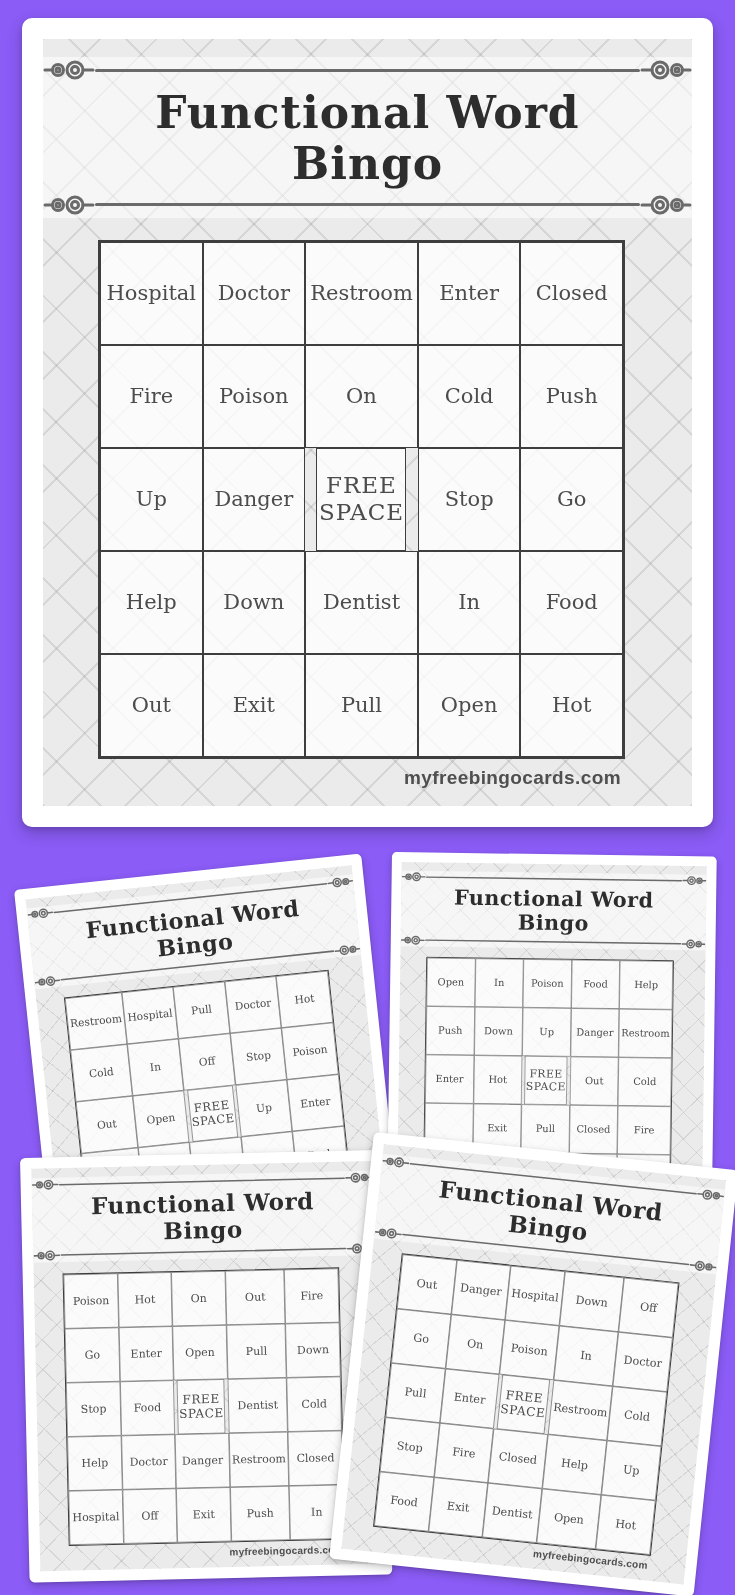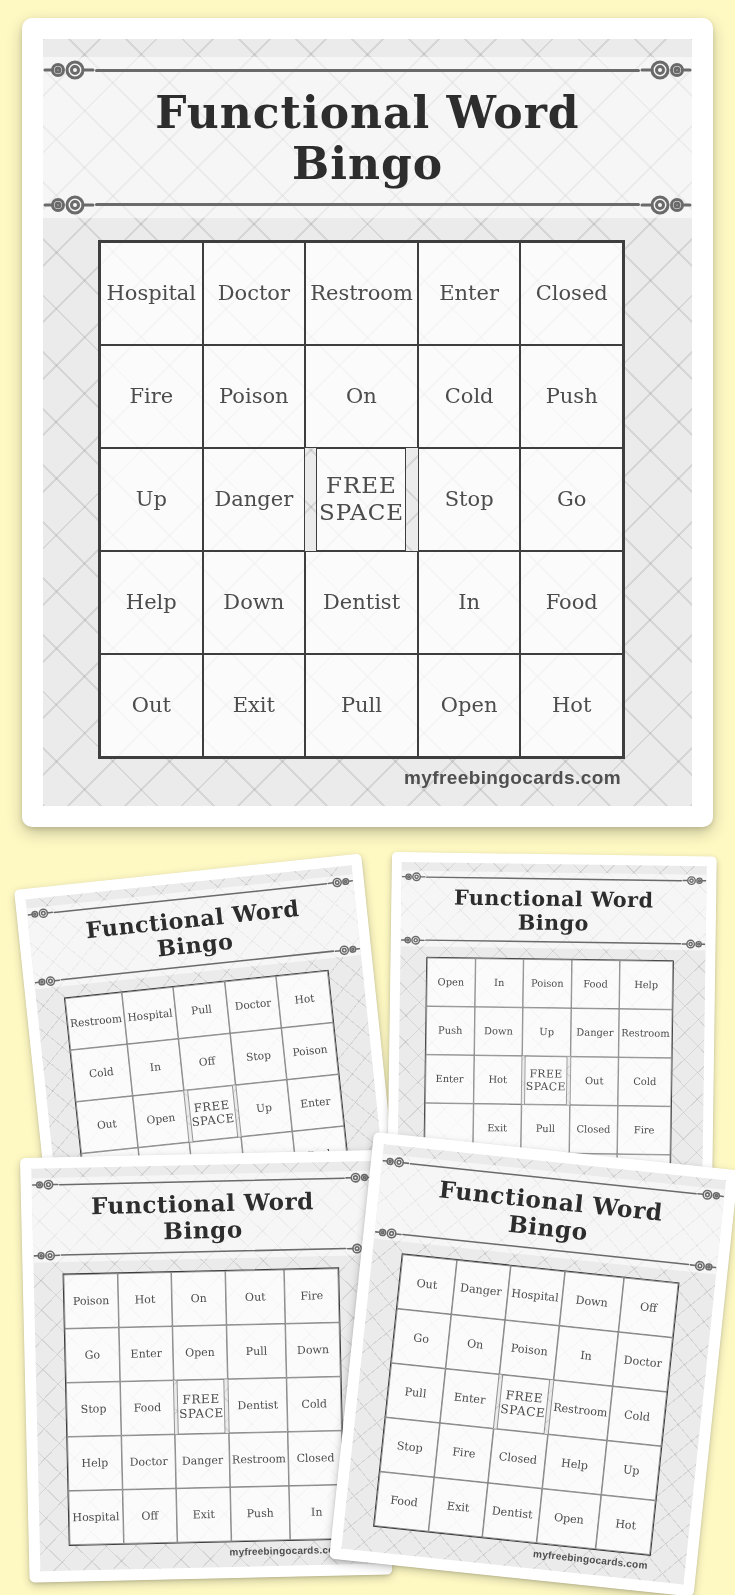--- a/index.html
+++ b/index.html
@@ -1,16 +1,16 @@
 <!DOCTYPE html>
 <html><head>
 <meta charset="utf-8">
 <style>
   html,body{margin:0;padding:0;background:#f3f3f4;}
-  .page{position:relative;width:735px;height:1595px;margin:0 auto;background:#fef9c3;overflow:hidden;
+  .page{position:relative;width:735px;height:1595px;margin:0 auto;background:#8b5cf6;overflow:hidden;
         font-family:"DejaVu Serif", serif;}
   
   .sheet{position:absolute;width:691px;height:809px;background:#ffffff;border-radius:10px;
          box-shadow:0 6px 16px rgba(0,0,0,0.22), 0 2px 5px rgba(0,0,0,0.12);
          transform-origin:top left;}
   .pos-main{left:22px;top:18px;z-index:0;}
   .pos-a{left:14px;top:890px;transform:rotate(-6deg) scale(0.505);z-index:1;}
   .pos-b{left:392px;top:852px;transform:rotate(0.8deg) scale(0.47);z-index:2;}
   .pos-c{left:20px;top:1158px;transform:rotate(-1.3deg) scale(0.525);z-index:3;}
   .pos-d{left:374px;top:1132px;transform:rotate(6deg) scale(0.53);z-index:4;}

